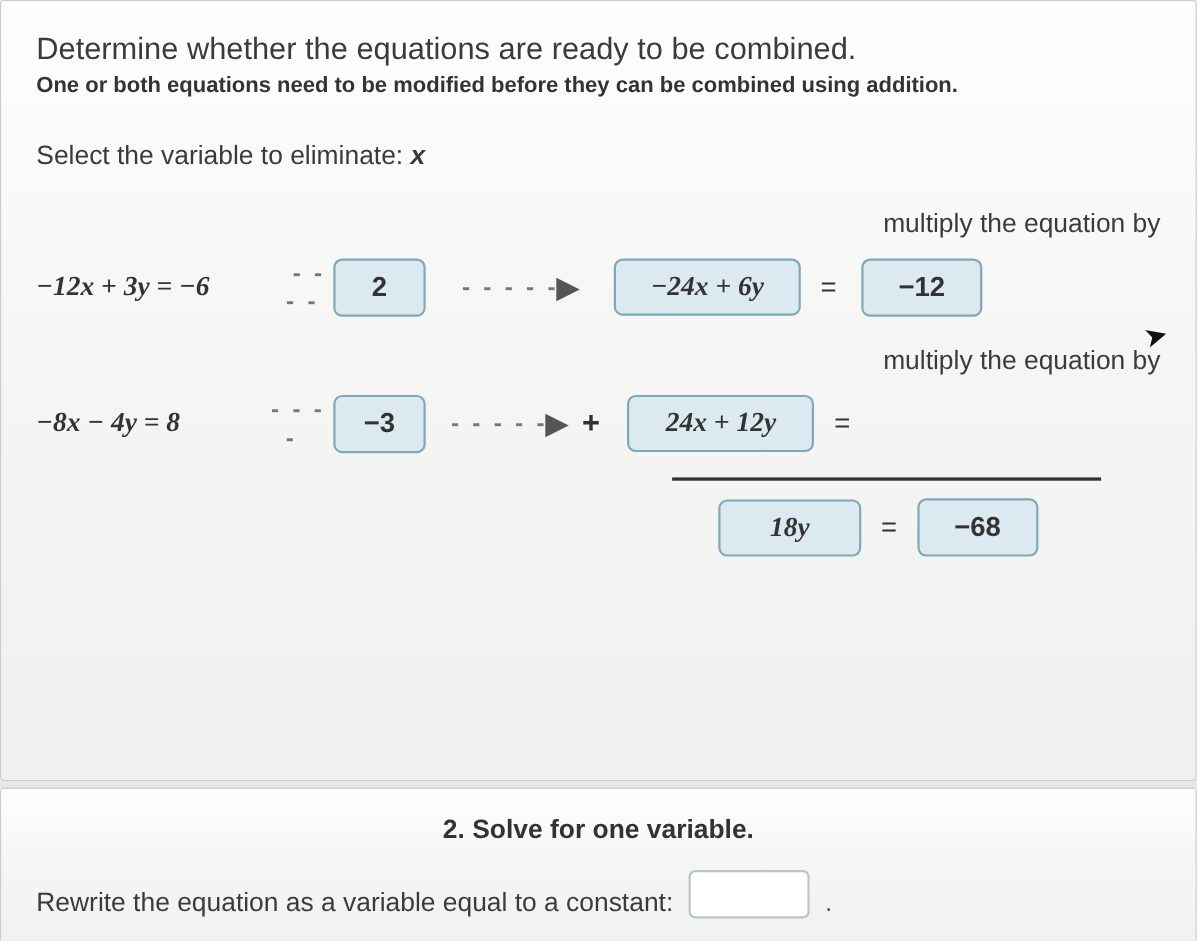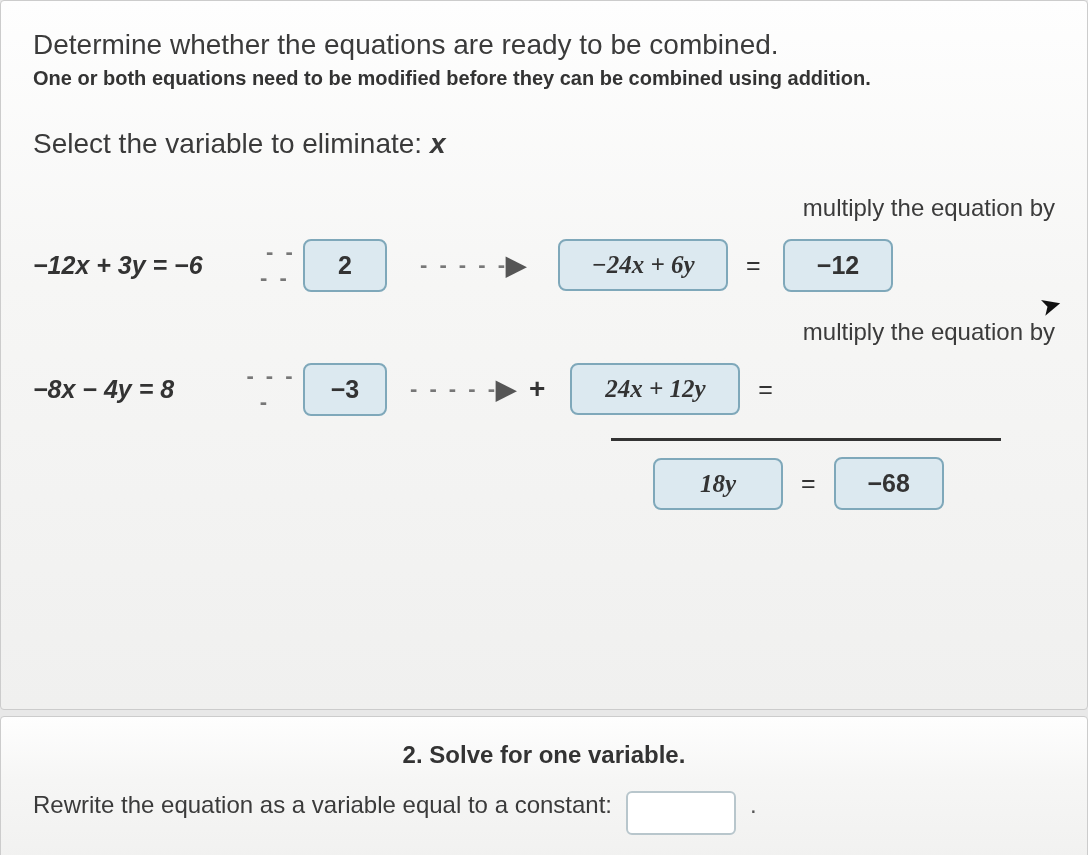--- a/index.html
+++ b/index.html
@@ -15,34 +15,34 @@
     background: linear-gradient(180deg, #fefefe 0%, #f6f6f5 40%, #f0f0ef 100%);
     border: 1px solid #ccc;
     border-radius: 4px;
     margin: 0;
     padding: 28px 32px 26px 32px;
   }
   .panel1 { min-height: 710px; }
   .panel2 { margin-top: 6px; padding-top: 24px; padding-bottom: 40px; }
   .instr1 { font-size: 28px; color: #3b3b3b; margin-bottom: 4px; }
   .instr2 { font-size: 20px; font-weight: 700; color: #333; line-height: 1.35; }
-  .select-line { font-size: 28px; margin-top: 36px; }
+  .select-line { font-size: 24px; margin-top: 36px; }
   .xmark { font-weight: 700; font-style: italic; }
   .work-area { margin-top: 34px; }
   .mul-label { font-size: 24px; color: #3b3b3b; margin-left: 230px; margin-bottom: 8px; text-align: right; }
   .row {
     display: flex;
     align-items: center;
     height: 70px;
   }
   .eqtext {
     font-size: 25px;
     font-weight: 700;
     font-style: italic;
-    font-family: Liberation Sans, sans-serif;
+    font-family: Liberation Serif, serif;
     color: #333;
     white-space: nowrap;
     margin-top: 48px;
   }
   .dashes {
     font-size: 22px;
     color: #777;
     letter-spacing: 3px;
     margin: 0 6px;
     font-weight: 700;
@@ -99,21 +99,21 @@
     margin-left: 578px;
     margin-top: 14px;
     margin-bottom: 16px;
   }
   .row-sum {
     display: flex;
     align-items: center;
     margin-left: 620px;
   }
   .step-title { font-size: 24px; font-weight: 700; color: #333; margin-bottom: 22px; text-align: center; }
-  .rewrite-line { font-size: 24px; color: #3b3b3b; display: flex; align-items: flex-start; gap: 14px; }
+  .rewrite-line { font-size: 24px; color: #3b3b3b; display: flex; align-items: flex-end; gap: 14px; }
   .input-box {
     display: inline-block;
     width: 110px;
     height: 44px;
     background: #fff;
     border: 2px solid #b8c6cc;
     border-radius: 6px;
   }
   .period { font-size: 24px; color: #555; }
   .cursor {

